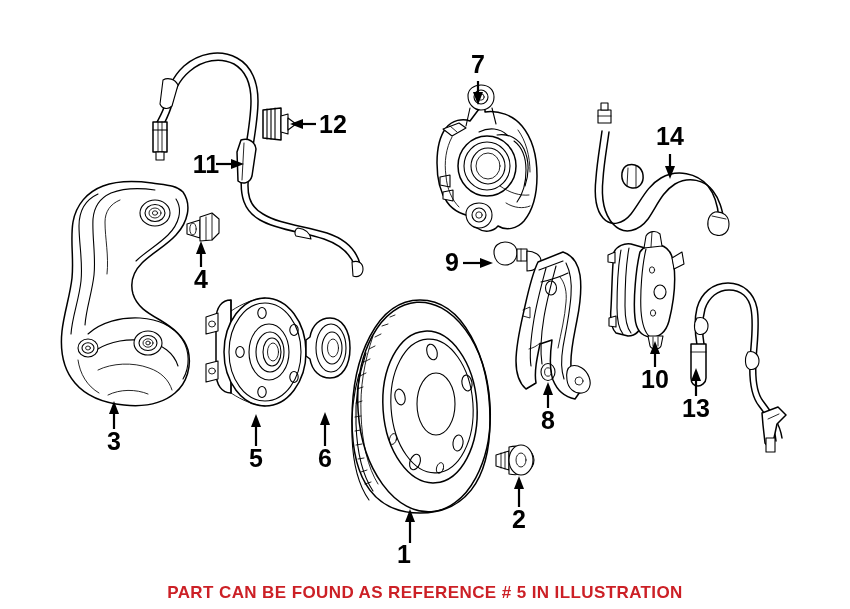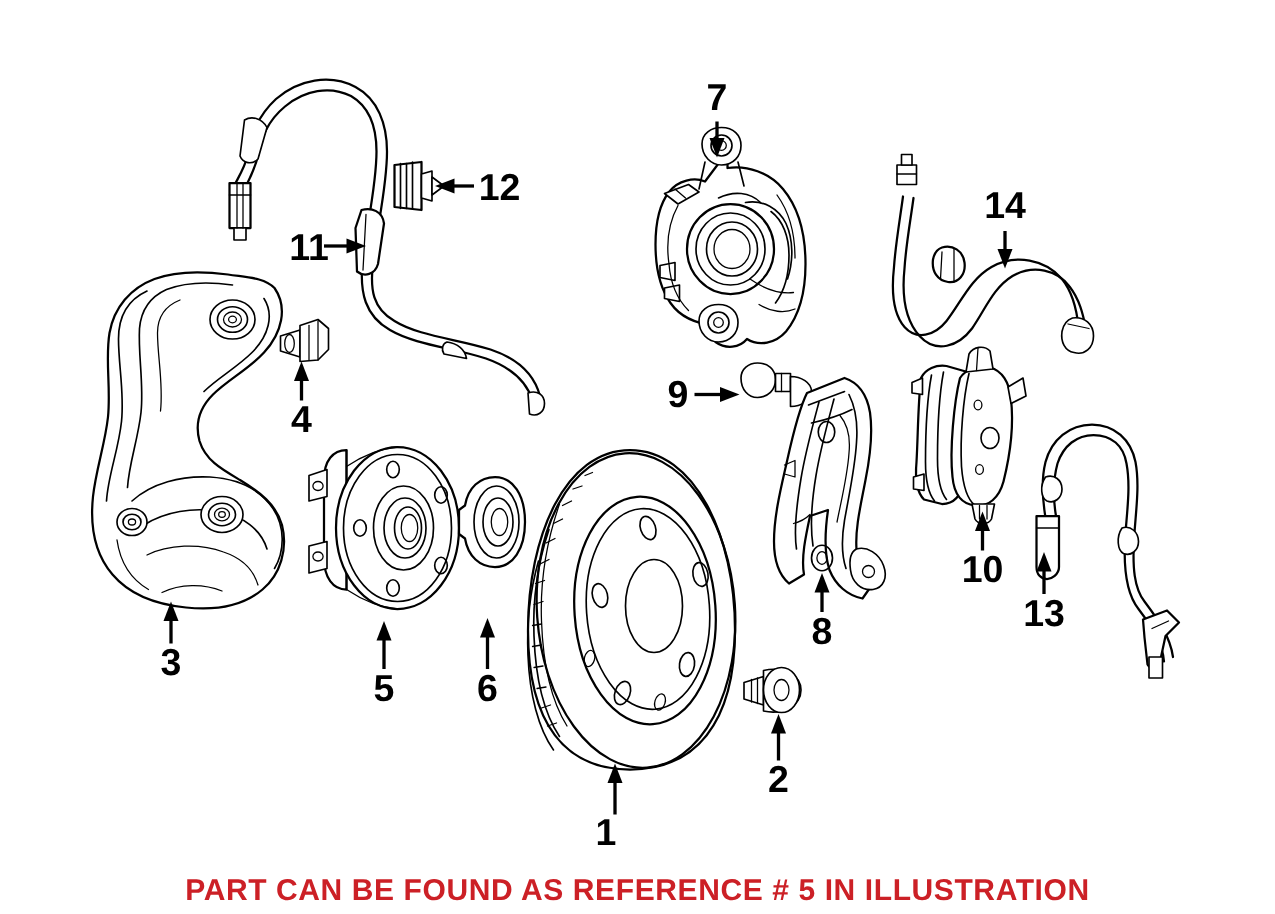--- a/index.html
+++ b/index.html
@@ -32,21 +32,21 @@
     fill: #000000;
   }
   .caption {
     position: absolute;
     left: 0;
     top: 583px;
     width: 850px;
     text-align: center;
     font-family: "Liberation Sans", sans-serif;
     font-weight: bold;
-    font-size: 20px;
+    font-size: 17px;
     letter-spacing: 0.4px;
     color: #cc2026;
     white-space: nowrap;
   }
   .ln { fill: none; stroke: #000000; stroke-width: 1.5; stroke-linecap: round; stroke-linejoin: round; }
   .ln-thin { fill: none; stroke: #000000; stroke-width: 1.1; stroke-linecap: round; stroke-linejoin: round; }
   .ln-hair { fill: none; stroke: #000000; stroke-width: 0.85; stroke-linecap: round; stroke-linejoin: round; }
   .fillw { fill: #ffffff; stroke: #000000; stroke-width: 1.5; stroke-linejoin: round; stroke-linecap: round; }
   .fillw-thin { fill: #ffffff; stroke: #000000; stroke-width: 1.1; stroke-linejoin: round; stroke-linecap: round; }
   .leader { fill: none; stroke: #000000; stroke-width: 2.2; stroke-linecap: butt; }

